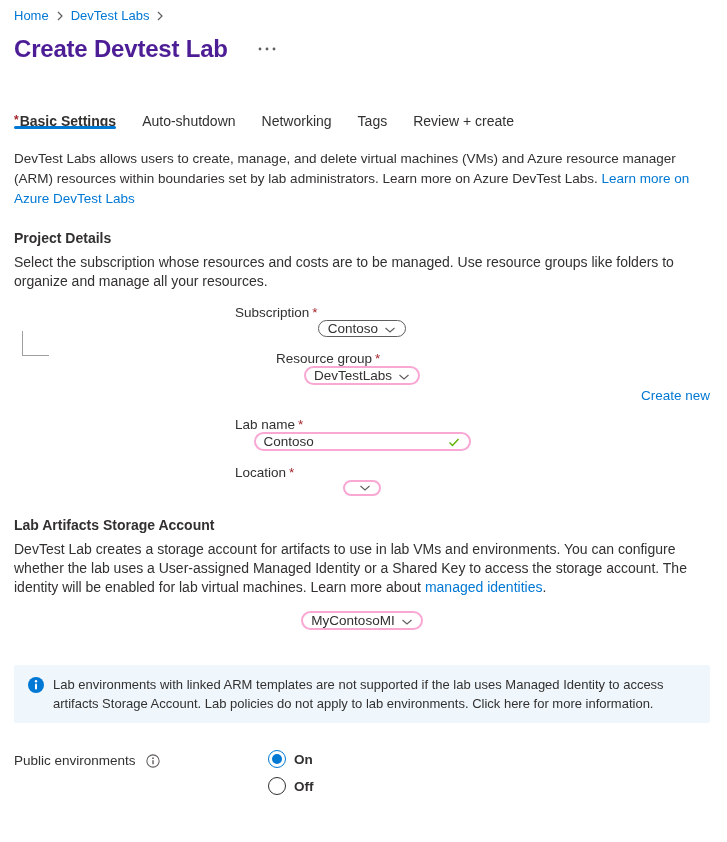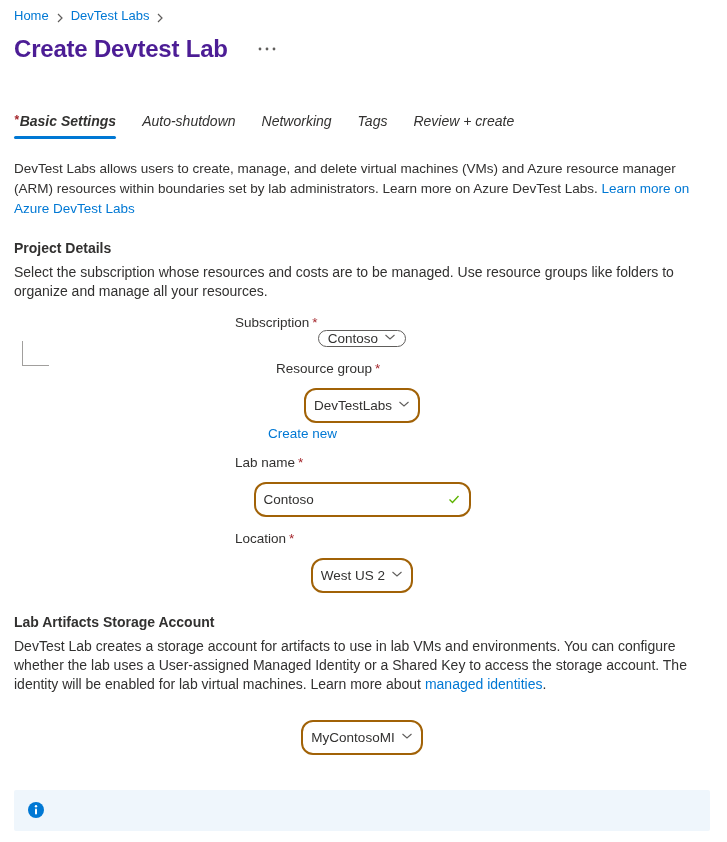--- a/index.html
+++ b/index.html
@@ -5,59 +5,59 @@
   * { box-sizing: border-box; }
   html,body { margin:0; padding:0; background:#fff; }
   body {
     width:727px; height:842px; overflow:hidden;
     font-family:"Liberation Sans", sans-serif;
     color:#323130; font-size:13px;
   }
   .page { padding:8px 17px 0 14px; }
 
   
-  .breadcrumb { display:flex; align-items:flex-end; gap:7px; font-size:13px; }
+  .breadcrumb { display:flex; align-items:center; gap:7px; font-size:13px; }
   .breadcrumb a { color:#0078d4; text-decoration:none; cursor:pointer; }
   .crumb-chev { display:inline-flex; margin-top:1px; }
 
   
   .title-row { display:flex; align-items:center; margin-top:12px; }
   h1 { font-size:24px; font-weight:700; margin:0; color:#4c1d95; letter-spacing:-0.2px; }
   .ellipsis-icon { margin-left:30px; display:inline-flex; cursor:pointer; }
 
   
   .tabs { display:flex; margin-top:50px; }
-  .tab { position:relative; margin-right:26px; padding-bottom:10px; font-size:14px; cursor:pointer; color:#323130;font-style:italic; }
+  .tab { position:relative; margin-right:26px; font-size:14px; cursor:pointer; color:#323130; }
   .tab .req { color:#a4262c; font-size:12px; vertical-align:top; margin-right:1px; }
   .tab.active { font-weight:700; }
   .tab.active::after { content:""; position:absolute; left:0; right:0; bottom:0; height:3px; background:#0078d4; border-radius:2px; }
 
   p.desc { margin:20px 0 0 0; line-height:20px; font-size:13.5px; color:#323130; }
   a.inline-link { color:#0078d4; text-decoration:none; cursor:pointer; }
 
   h3.section { font-size:14px; font-weight:700; margin:21px 0 0 0; color:#323130; }
   p.section-desc { margin:7px 0 0 0; line-height:19px; font-size:14px; }
 
   
   .form-area { margin-top:13px; }
   .group { position:relative; }
   .connector { position:absolute; left:8px; top:27px; width:27px; height:25px;
                border-left:1px solid #a19f9d; border-bottom:1px solid #a19f9d; }
   .row { display:flex; align-items:center; margin-bottom:13px;flex-direction:column; }
   .row .flabel { width:254px; flex:none; font-size:13.5px; padding-top:1px; }
   .flabel .req { color:#a4262c; margin-left:3px; }
   .flabel.indent { padding-left:41px; }
   .control { flex:1; height:26px; border:1px solid #605e5c; border-radius:12px; background:#fff;
-             display:flex; align-items:flex-start; padding:0 9px; font-size:13.5px; cursor:pointer; }
-  .control.edited { border:2px solid #a16207; padding:8px 8px;margin-top:12px; }
+             display:flex; align-items:flex-end; padding:0 9px; font-size:13.5px; cursor:pointer; }
+  .control.edited { border:2px solid #f9a8d4; padding:0 8px; }
   .control .val { flex:1; white-space:nowrap; overflow:hidden; }
   .control input { flex:1; border:none; outline:none; font:inherit; color:inherit; padding:0; background:transparent; }
   .chev { flex:none; display:inline-flex; margin-left:6px; }
   .check { flex:none; display:inline-flex; margin-left:6px; }
-  .create-new-row { margin:-10px 0 13px 254px; }
+  .create-new-row { margin:-10px 0 13px 254px;text-align:right; }
   .create-new-row a { font-size:13.5px; }
 
   
   .banner { margin-top:35px; background:#eff6fc; border-radius:2px; display:flex; gap:9px;
             padding:10px 20px 10px 14px; }
   .banner .bicon { flex:none; margin-top:2px; }
   .banner .btext { font-size:13px; line-height:19px; max-width:634px; }
 
   
   .pubenv { display:flex; margin-top:27px; }
@@ -173,21 +173,20 @@
             </svg>
         </span>
       </div>
     </div>
 
     <div class="row">
       <div class="flabel">
         <span>Location</span><span class="req">*</span>
       </div>
       <div class="control edited">
-        <span class="val">West US 2</span>
         <span class="chev">
           <svg width="12" height="12" viewBox="0 0 12 12">
               <path d="M1.5 4l4.5 4 4.5-4" fill="none" stroke="#605e5c" stroke-width="1.1"></path>
             </svg>
         </span>
       </div>
     </div>
   </div>
 
   <h3 class="section">Lab Artifacts Storage Account</h3>
@@ -207,20 +206,21 @@
   </div>
 
   <div class="banner">
     <span class="bicon">
       <svg width="16" height="16" viewBox="0 0 16 16">
         <circle cx="8" cy="8" r="8" fill="#0078d4"></circle>
         <circle cx="8" cy="4.2" r="1.2" fill="#fff"></circle>
         <rect x="7" y="6.5" width="2" height="6" rx="1" fill="#fff"></rect>
       </svg>
     </span>
+    <div class="btext">Lab environments with linked ARM templates are not supported if the lab uses Managed Identity to access artifacts Storage Account. Lab policies do not apply to lab environments. Click here for more information.</div>
   </div>
 
   <div class="pubenv">
     <div class="plabel">
       <span>Public environments</span>
       <span class="tooltip-icon">
         <svg width="14" height="14" viewBox="0 0 16 16">
           <circle cx="8" cy="8" r="7" fill="none" stroke="#605e5c" stroke-width="1.2"></circle>
           <circle cx="8" cy="4.8" r="1" fill="#605e5c"></circle>
           <rect x="7.2" y="6.8" width="1.6" height="5" rx="0.8" fill="#605e5c"></rect>

